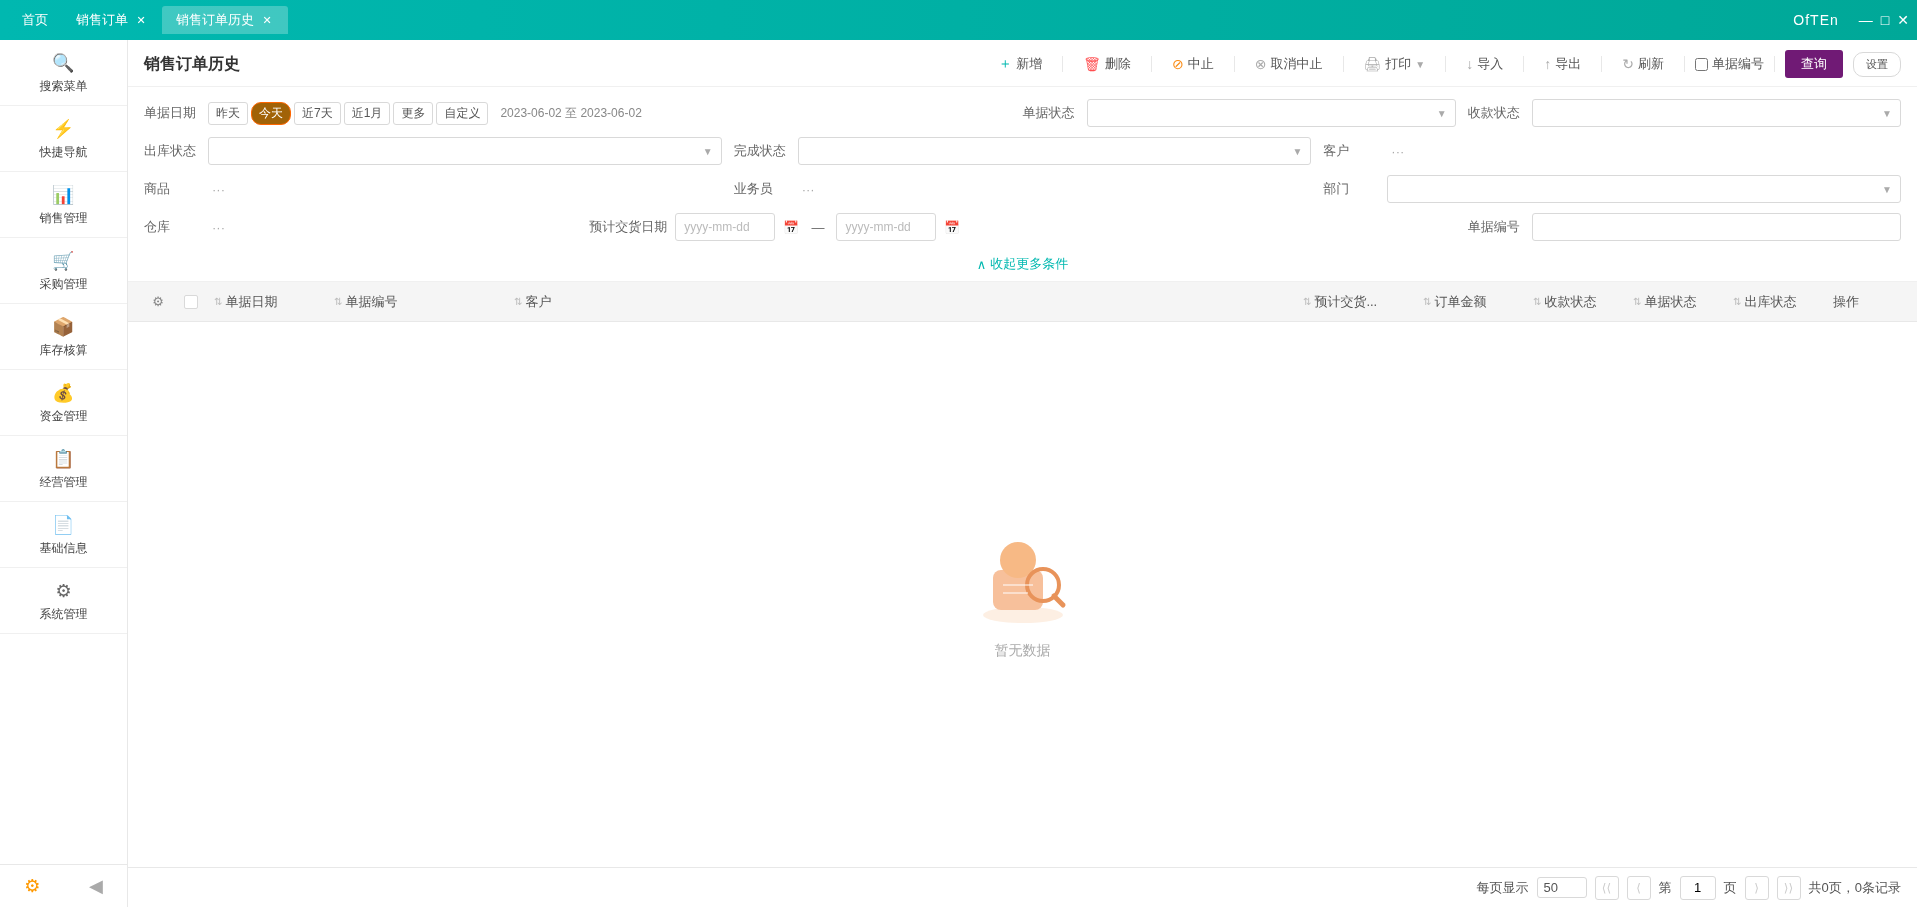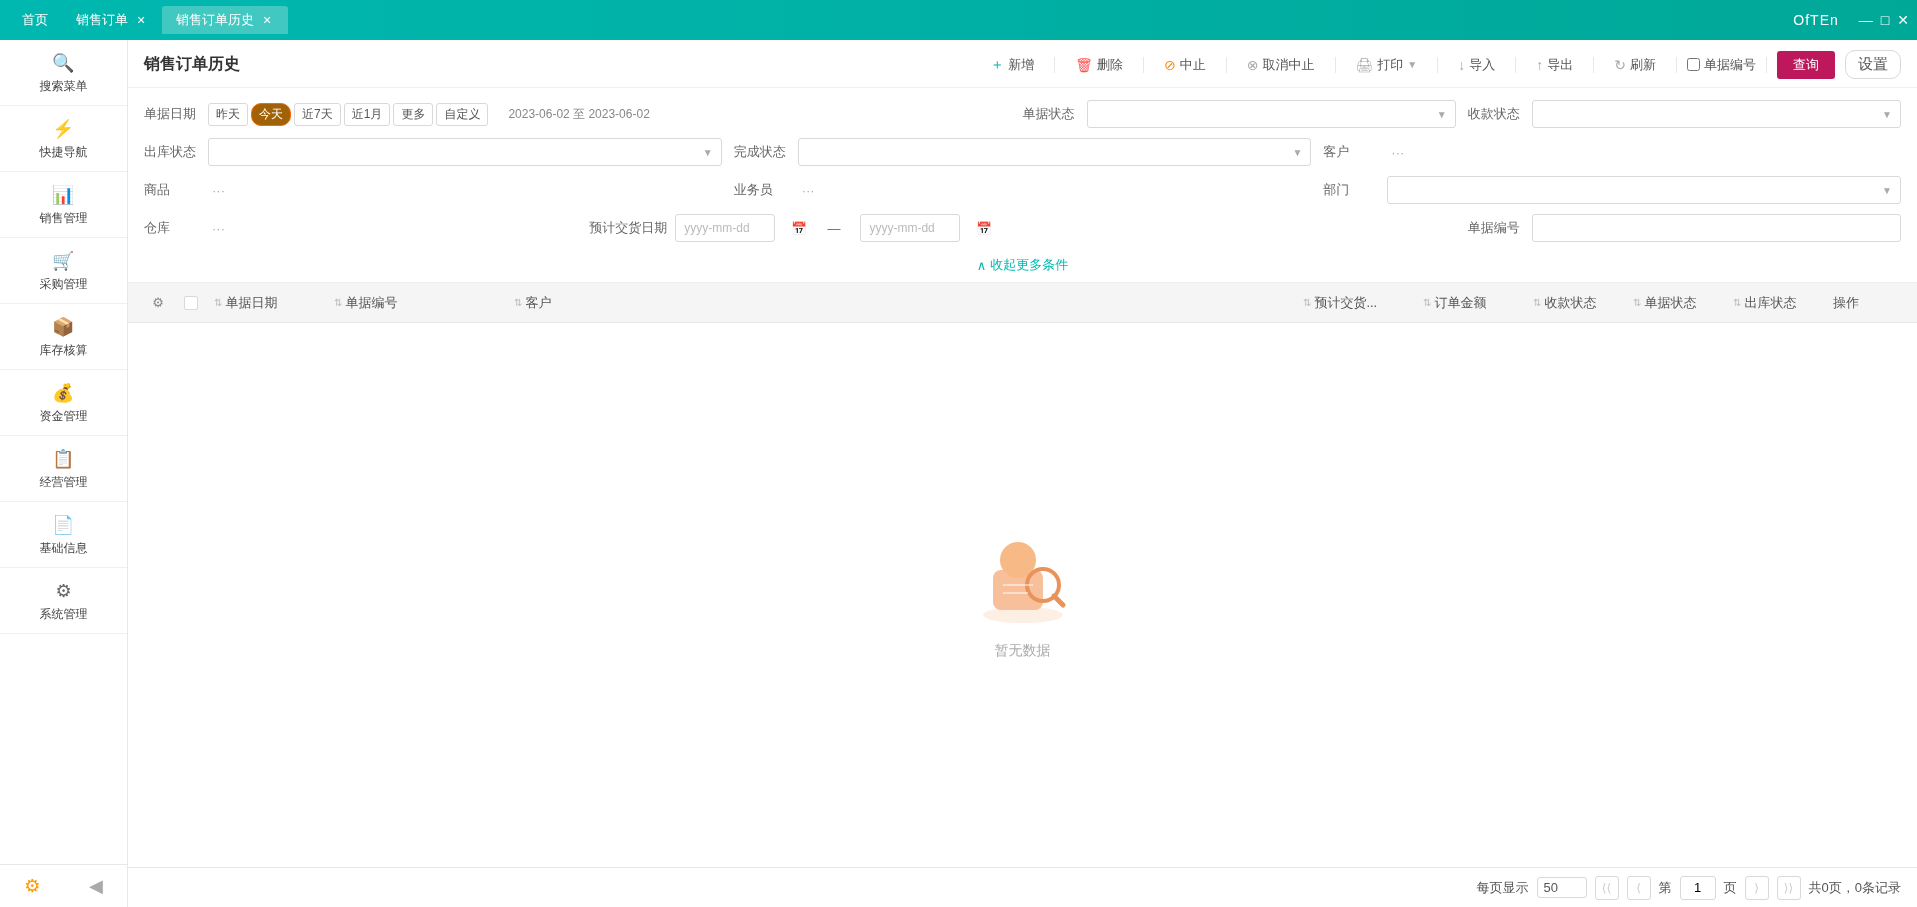--- a/index.html
+++ b/index.html
@@ -134,36 +134,36 @@
       background: transparent;
       color: #555;
       cursor: pointer;
       font-size: 13px;
     }
     .toolbar-btn .btn-icon { color: #00b8b0; font-size: 14px; }
     .toolbar-btn.danger .btn-icon { color: #ff4d4f; }
     .btn-divider { width: 1px; height: 16px; background: #e8e8e8; }
     .display-detail-label { font-size: 13px; color: #555; display: flex; align-items: center; gap: 4px; }
     .search-btn {
-      background: #be185d;
+      background: #701a75;
       color: #fff;
       border: none;
       border-radius: 3px;
       padding: 5px 16px;
       cursor: pointer;
       font-size: 13px;
     }
     .setting-btn {
       background: #fff;
       color: #555;
       border: 1px solid #d9d9d9;
       border-radius: 10px;
       padding: 4px 12px;
       cursor: pointer;
-      font-size: 15px;
+      font-size: 11px;
     }
 
     
     .filter-area {
       padding: 12px 16px 4px;
       background: #fff;
       border-bottom: 1px solid #f0f0f0;
     }
     .filter-row {
       display: flex;
@@ -179,21 +179,21 @@
     }
     .filter-label {
       color: #666;
       white-space: nowrap;
       min-width: 56px;
     }
     .filter-control {
       flex: 1;
       display: flex;
       align-items: center;
-      gap: 16px;
+      gap: 8px;
     }
     .date-buttons {
       display: flex;
       align-items: center;
       gap: 3px;
     }
     .date-btn {
       padding: 2px 7px;
       border: 1px solid #d9d9d9;
       background: #fff;

